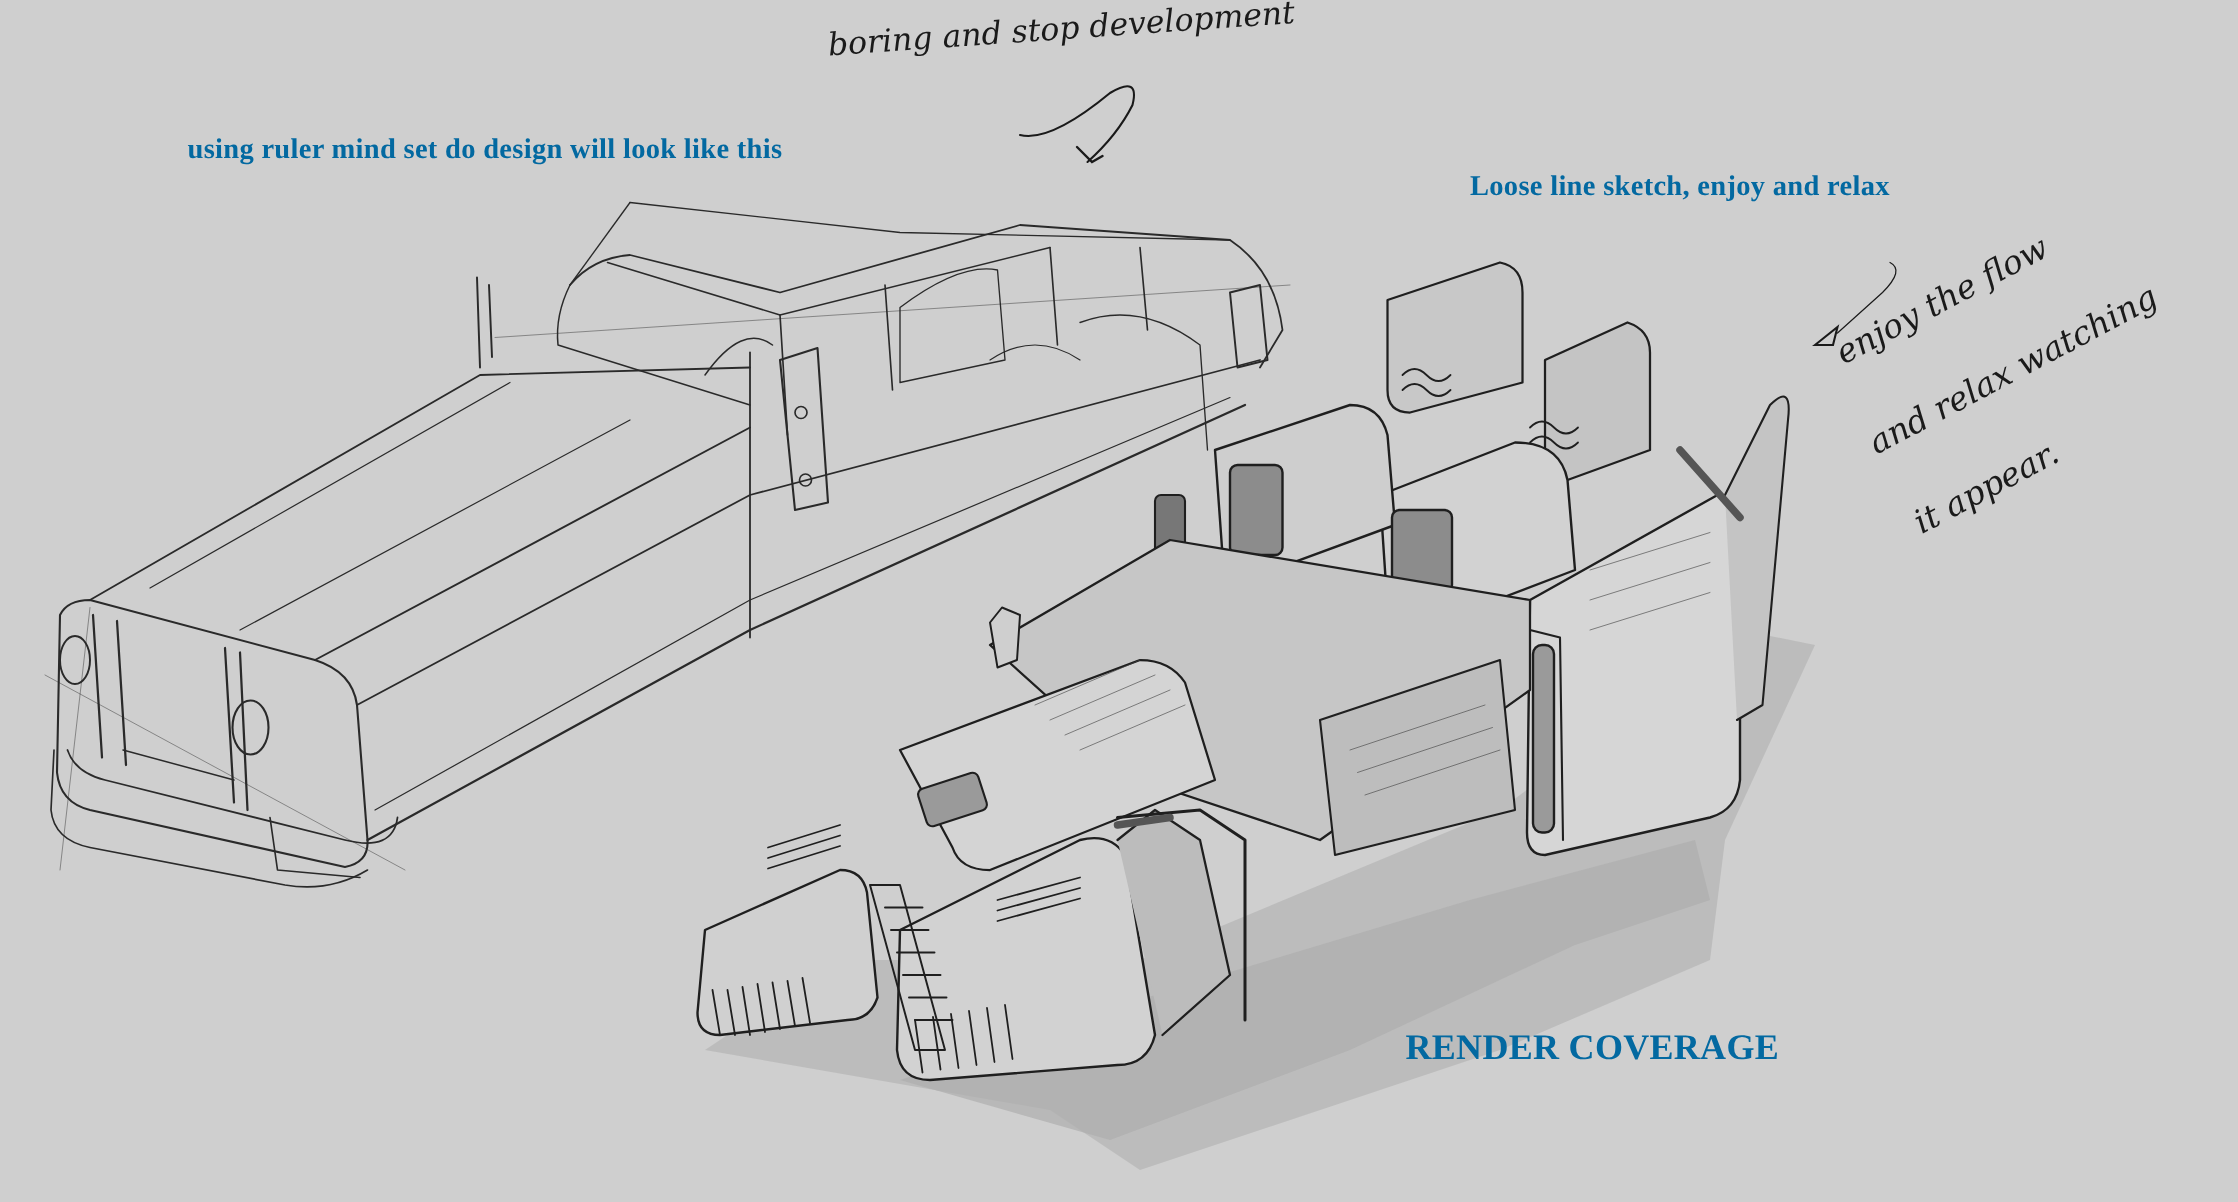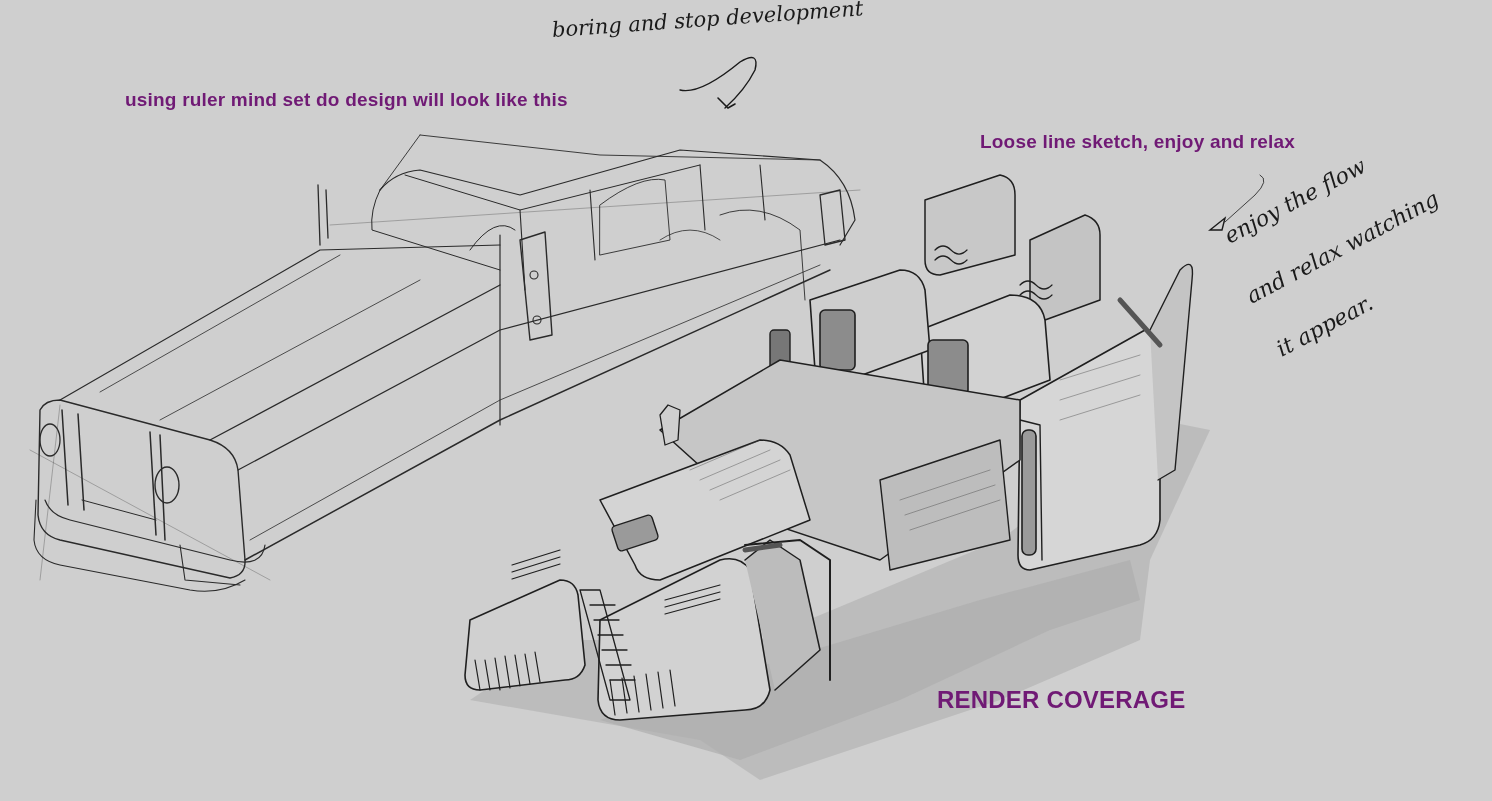--- a/index.html
+++ b/index.html
@@ -3,29 +3,29 @@
 <meta charset="utf-8">
 <style>
   html, body { margin: 0; padding: 0; }
   body {
     width: 1492px; height: 801px; overflow: hidden;
     background: #cfcfcf; position: relative;
     font-family: "DejaVu Sans", sans-serif;
   }
   .canvas { position: absolute; left: 0; top: 0; width: 1492px; height: 801px; }
   .label {
-    position: absolute; color: #701a75; font-weight: bold; white-space: nowrap;
-    font-family: Liberation Sans, sans-serif; letter-spacing: 0.2px;
+    position: absolute; color: #0369a1; font-weight: bold; white-space: nowrap;
+    font-family: Liberation Serif, serif; letter-spacing: 0.2px;
   }
   .hand {
     position: absolute; color: #1a1a1a; white-space: nowrap;
     font-family: "DejaVu Serif", serif; font-style: italic;
   }
   #lbl-ruler { left: 125px; top: 89px; font-size: 19px; }
-  #lbl-loose { left: 980px; top: 131px; font-size: 19px; }
+  #lbl-loose { left: 980px; top: 114px; font-size: 19px; }
   #lbl-render { left: 937px; top: 686px; font-size: 24px; font-weight: bold; }
   #hand-boring { left: 552px; top: 18px; font-size: 21px; transform: rotate(-4deg); transform-origin: left center; }
   #hand-enjoy1 { left: 1226px; top: 225px; font-size: 22px; transform: rotate(-28deg); transform-origin: left center; }
   #hand-enjoy2 { left: 1248px; top: 285px; font-size: 22px; transform: rotate(-28deg); transform-origin: left center; }
   #hand-enjoy3 { left: 1278px; top: 338px; font-size: 22px; transform: rotate(-28deg); transform-origin: left center; }
 </style>
 </head>
 <body>
 
 <svg class="canvas" viewBox="0 0 1492 801" xmlns="http://www.w3.org/2000/svg">

